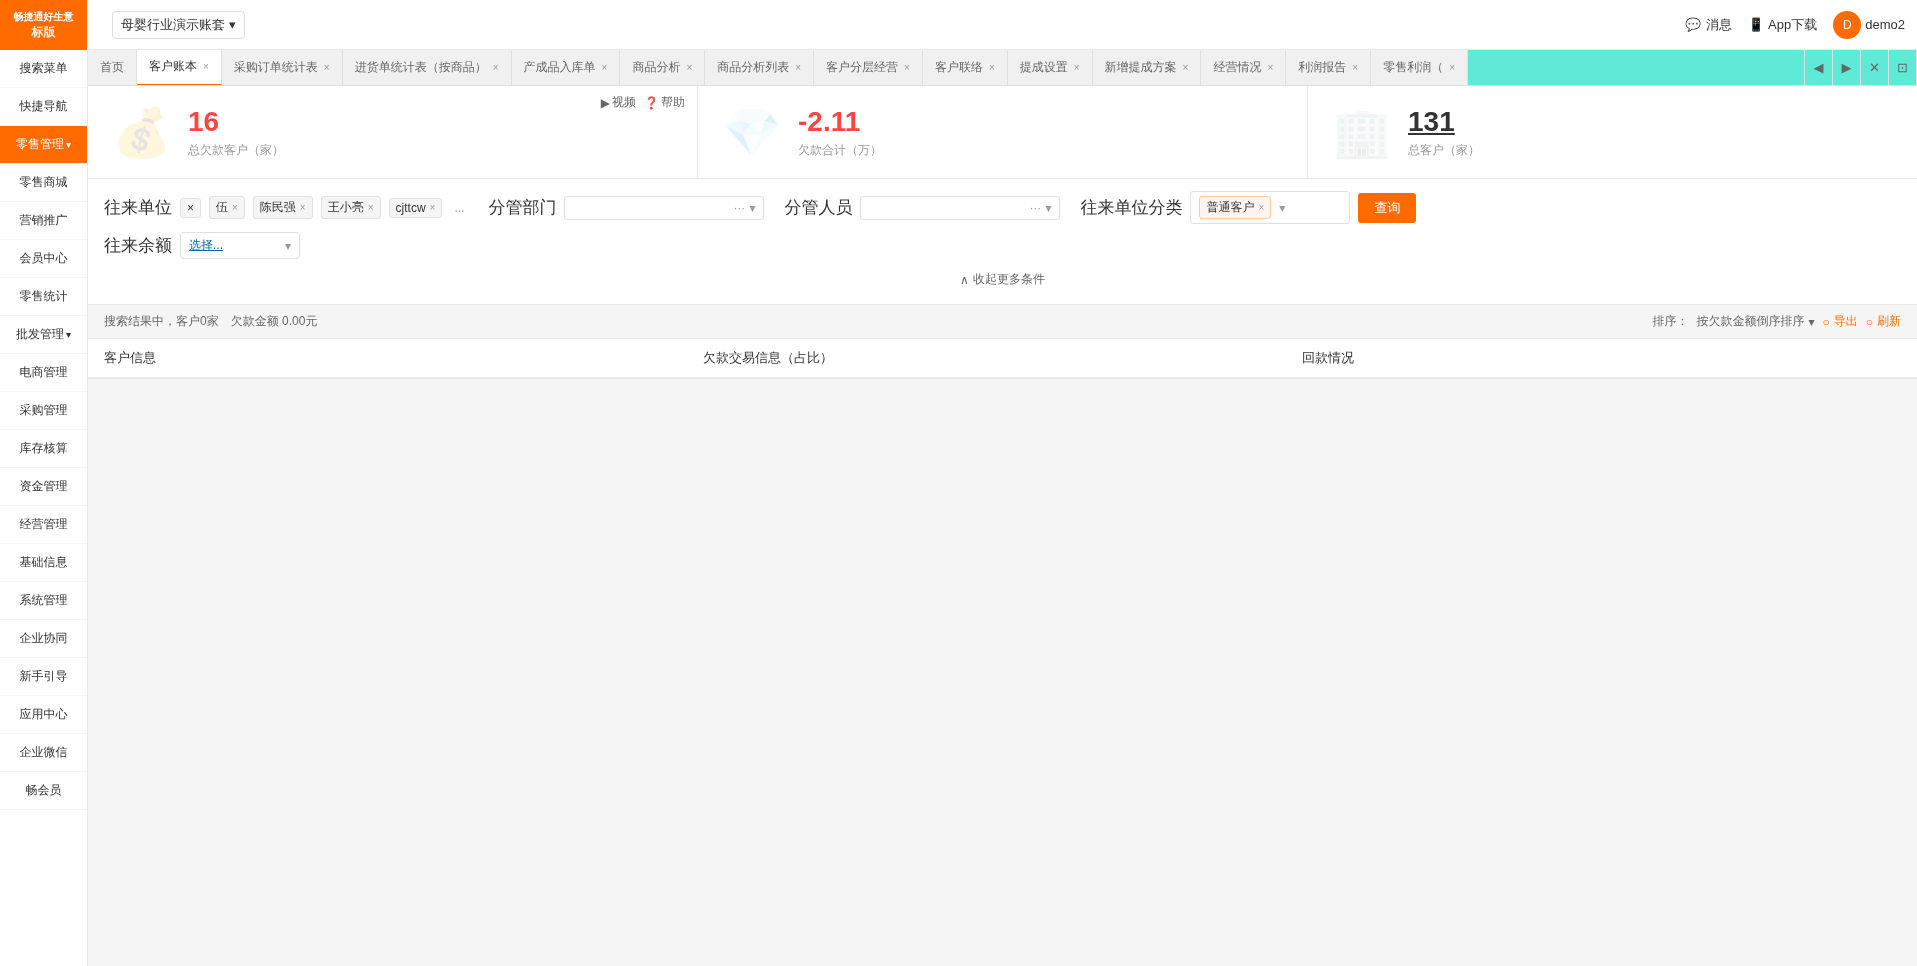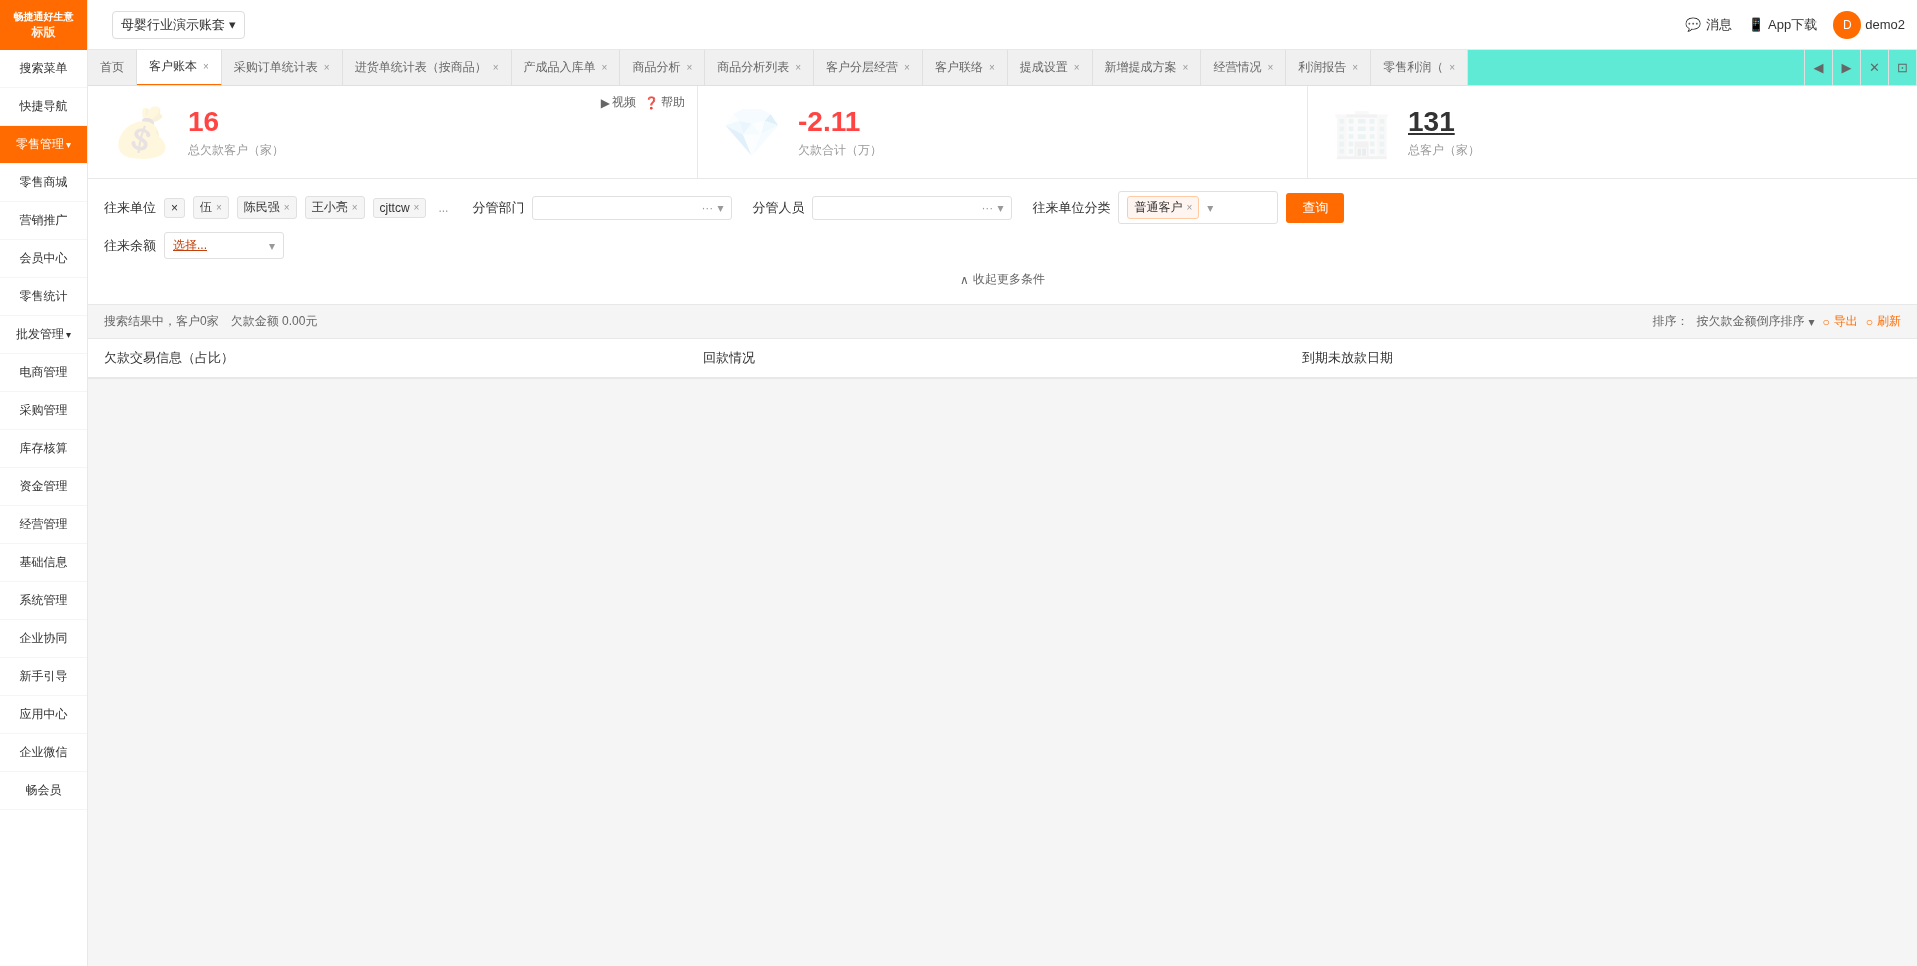--- a/index.html
+++ b/index.html
@@ -47,21 +47,21 @@
     .stat-value-red { color: #ff4444; }
     .stat-value-dark { color: #333; text-decoration: underline; }
     .stat-label { font-size: 12px; color: #999; margin-top: 4px; }
     .stat-video-help { position: absolute; top: 8px; right: 12px; display: flex; gap: 8px; font-size: 12px; color: #666; }
     .stat-video-help span { cursor: pointer; display: flex; align-items: center; gap: 2px; }
 
     
     .filter-area { background: #fff; padding: 12px 16px; border-bottom: 1px solid #e8e8e8; }
     .filter-row { display: flex; align-items: center; gap: 8px; margin-bottom: 8px; flex-wrap: wrap; }
     .filter-row:last-child { margin-bottom: 0; }
-    .filter-label { font-size: 13px; color: #333; white-space: nowrap; }
+    .filter-label { font-size: 17px; color: #333; white-space: nowrap; }
     .filter-tag { display: flex; align-items: center; gap: 4px; background: #f5f5f5; border: 1px solid #e0e0e0; border-radius: 3px; padding: 2px 6px; font-size: 12px; color: #333; }
     .filter-tag-close { color: #999; cursor: pointer; font-size: 10px; }
     .filter-more { color: #999; cursor: pointer; font-size: 12px; padding: 2px 4px; }
     .filter-select { border: 1px solid #e0e0e0; border-radius: 3px; padding: 4px 8px; font-size: 12px; color: #333; background: #fff; cursor: pointer; display: flex; align-items: center; gap: 4px; min-width: 120px; }
     .filter-select-wide { min-width: 200px; }
     .filter-dropdown-arrow { color: #999; }
     .filter-dots { color: #999; cursor: pointer; }
     .filter-category-tag { display: flex; align-items: center; gap: 4px; background: #fff5f0; border: 1px solid #ffcba4; border-radius: 3px; padding: 2px 6px; font-size: 12px; color: #333; }
     .query-btn { background: #ff6b00; color: #fff; border: none; border-radius: 3px; padding: 6px 16px; font-size: 13px; cursor: pointer; }
     .collapse-btn { display: flex; align-items: center; gap: 4px; color: #666; font-size: 12px; cursor: pointer; margin: 0 auto; }
@@ -301,21 +301,21 @@
           </div>
           <span class="filter-dropdown-arrow" style="margin-left:4px;">▾</span>
         </div>
 
         <button class="query-btn">查询</button>
       </div>
 
       <div class="filter-row">
         <span class="filter-label">往来余额</span>
         <div class="filter-select" style="min-width:120px;">
-          <span style="color:#c2410c; flex:1;text-decoration:underline;">选择...</span>
+          <span style="color:#0369a1; flex:1;text-decoration:underline;">选择...</span>
           <span class="filter-dropdown-arrow">▾</span>
         </div>
       </div>
 
       <div style="display:flex; justify-content:center; padding:4px 0;">
         <div class="collapse-btn">
           <span>∧</span>
           <span>收起更多条件</span>
         </div>
       </div>
@@ -338,21 +338,21 @@
         </div>
         <div class="refresh-btn">
           <span>○</span>
           <span>刷新</span>
         </div>
       </div>
     </div>
 
     <div class="table-container">
       <div class="table-header">
+        <div class="table-col table-col-1">客户信息</div>
         <div class="table-col table-col-2">欠款交易信息（占比）</div>
         <div class="table-col table-col-3">回款情况</div>
-        <div class="table-col table-col-4">到期未放款日期</div>
       </div>
 
     </div>
 
   </div>
 </div>
 
 </body></html>

